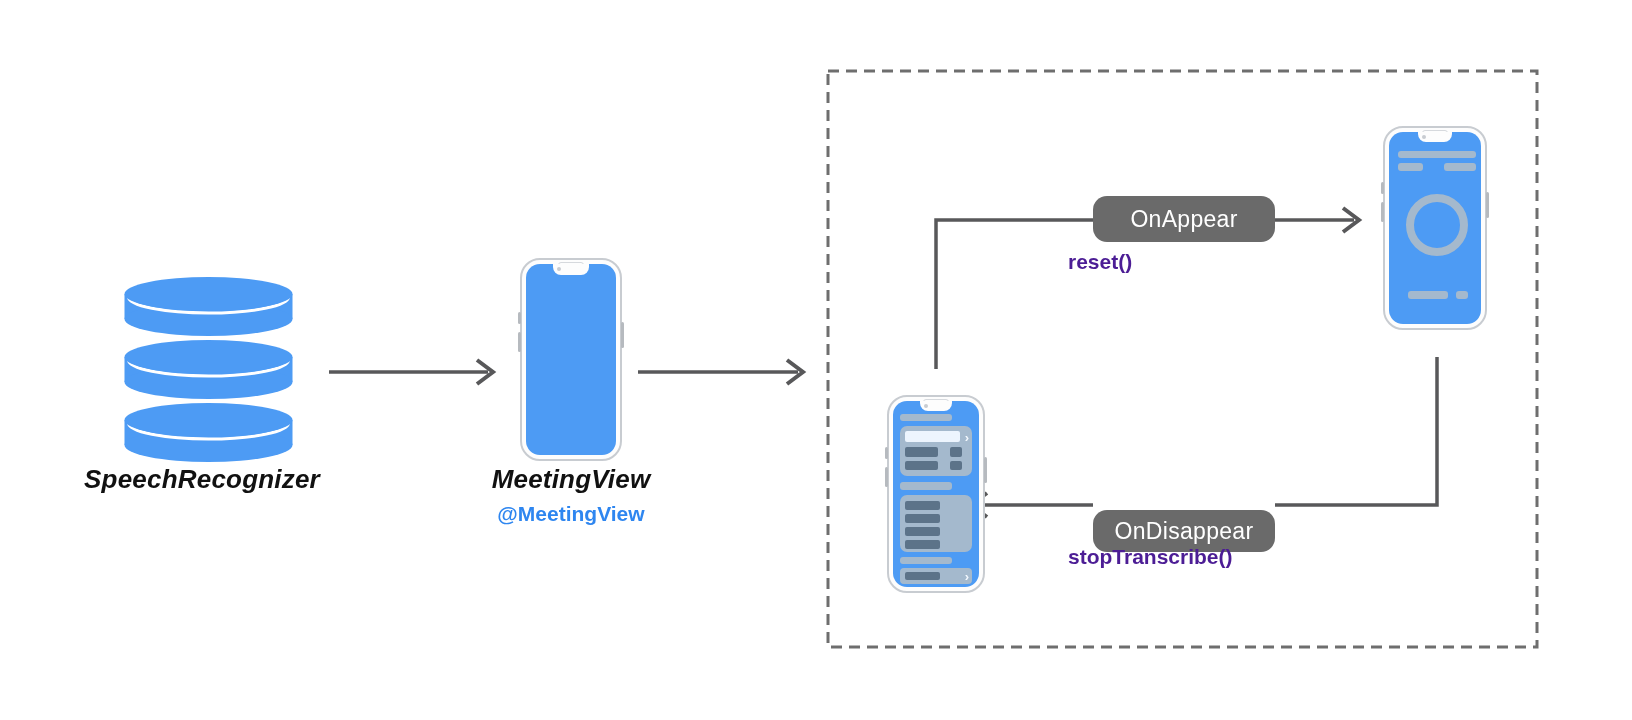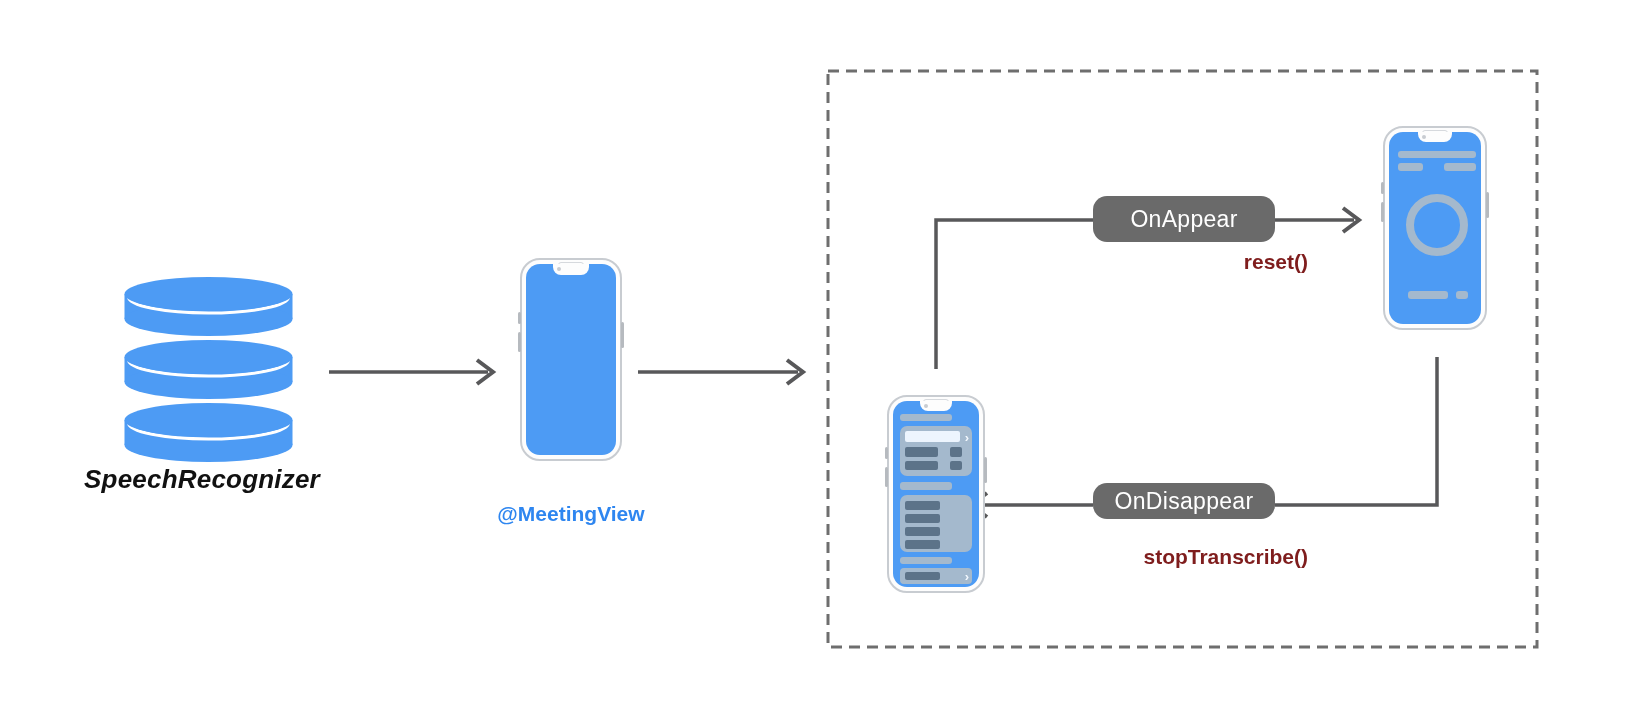--- a/index.html
+++ b/index.html
@@ -10,21 +10,21 @@
   
   .node-title{
     position:absolute;text-align:center;font-size:26px;font-weight:700;color:#111111;
     letter-spacing:.2px;
     font-style:italic;
   }
   .node-subtitle{
     position:absolute;text-align:center;font-size:21px;font-weight:600;color:#2E86F0;
   }
   .methods{
-    position:absolute;text-align:right;font-size:21px;font-weight:600;color:#7f1d1d;
+    position:absolute;text-align:left;font-size:21px;font-weight:600;color:#4c1d95;
     line-height:29px;
   }
   
   .pill{
     position:absolute;background:#6A6A6A;border-radius:14px;color:#ffffff;
     display:flex;align-items:center;justify-content:center;
     font-size:23px;font-weight:500;letter-spacing:.3px;
   }
   
   .phone{
@@ -113,20 +113,21 @@
     <div class="side-btn" style="left:-4px;top:52px;width:3px;height:12px"></div>
     <div class="side-btn" style="left:-4px;top:72px;width:3px;height:20px"></div>
     <div class="side-btn" style="right:-4px;top:62px;width:3px;height:26px"></div>
     <div class="speaker"></div>
     <div class="screen">
       <div class="notch">
         <span class="cam"></span>
       </div>
     </div>
   </div>
+  <div class="node-title" style="left:446px;top:464px;width:250px">MeetingView</div>
   <div class="node-subtitle" style="left:446px;top:502px;width:250px">@MeetingView</div>
 
   <div class="phone" style="left:887px;top:395px;width:98px;height:198px">
     <div class="side-btn" style="left:-4px;top:50px;width:3px;height:12px"></div>
     <div class="side-btn" style="left:-4px;top:70px;width:3px;height:20px"></div>
     <div class="side-btn" style="right:-4px;top:60px;width:3px;height:26px"></div>
     <div class="speaker"></div>
     <div class="screen">
       <div class="notch" style="width:32px;height:10px">
         <span class="cam"></span>
@@ -173,20 +174,20 @@
     </div>
   </div>
 
   <div class="pill" style="left:1093px;top:196px;width:182px;height:46px">
     <span>OnAppear</span>
   </div>
   <div class="methods" style="left:1068px;top:247px;width:240px">
     <div>reset()</div>
   </div>
 
-  <div class="pill" style="left:1093px;top:483px;width:182px;height:36px">
+  <div class="pill" style="left:1093px;top:510px;width:182px;height:42px">
     <span>OnDisappear</span>
   </div>
   <div class="methods" style="left:1068px;top:542px;width:240px">
     <div>stopTranscribe()</div>
   </div>
 
 </div>
 
 </body></html>

